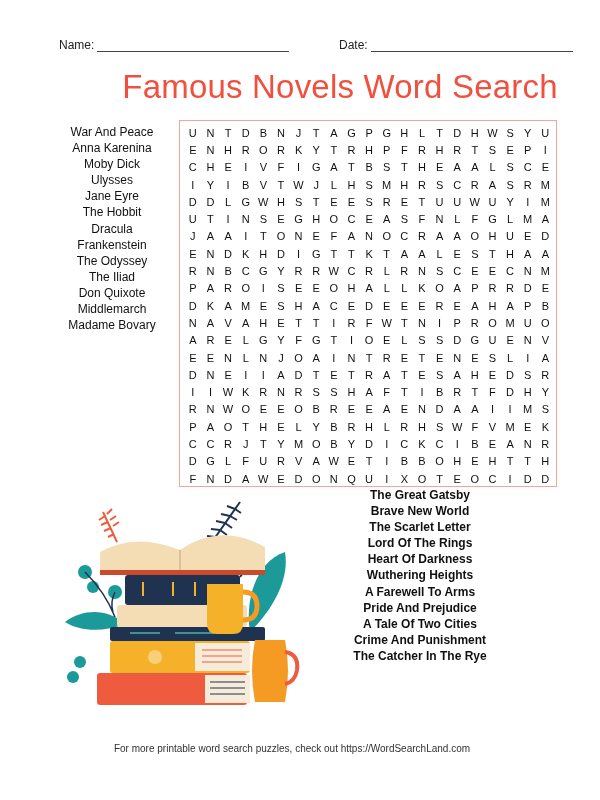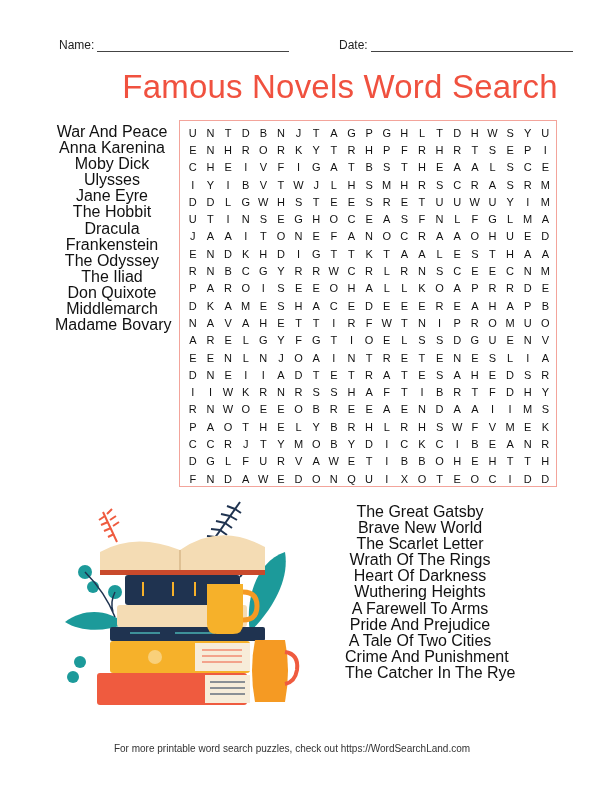--- a/index.html
+++ b/index.html
@@ -8,23 +8,23 @@
 
     .header-line { position: absolute; top: 38px; font-size: 12px; color: #222; display: flex; align-items: flex-end; }
     .header-line .rule { display: inline-block; border-bottom: 1px solid #444; height: 11px; margin-left: 3px; }
     #name-line { left: 59px; }
     #name-line .rule { width: 192px; }
     #date-line { left: 313px; margin-left: 26px; }
     #date-line .rule { width: 202px; }
 
     .title { position: absolute; top: 68px; left: 0; width: 600px; text-align: center; font-size: 33px; color: #f0513f; font-weight: normal; letter-spacing: 0.2px; margin-left: 40px; }
 
-    .wordlist { position: absolute; text-align: center; font-size: 16px; line-height: 16.1px; color: #111; }
+    .wordlist { position: absolute; text-align: center; font-size: 12px; line-height: 16.1px; color: #111; }
     #list-left { left: 55px; top: 124px; width: 114px; }
-    #list-right { left: 345px; top: 504px; width: 150px; }
+    #list-right { left: 345px; top: 487px; width: 150px; font-weight: bold; }
     .wordlist div { white-space: nowrap; }
 
     .grid { position: absolute; left: 179px; top: 120px; width: 378px; height: 367px; border: 1px solid #f3a49b; padding: 3px 2px 2px 4px; }
     .grid-row { display: flex; height: 17.3px; align-items: center; }
     .cell { width: 17.8px; text-align: center; font-size: 11px; color: #111; }
 
     .footer { position: absolute; top: 743px; left: 0; width: 584px; text-align: center; font-size: 10px; color: #333; }
 
     .illustration { position: absolute; left: 55px; top: 492px; width: 250px; height: 220px; }
   </style>
@@ -541,21 +541,21 @@
       <span class="cell">I</span>
       <span class="cell">D</span>
       <span class="cell">D</span>
     </div>
   </div>
 
 <div class="wordlist" id="list-right">
     <div>The Great Gatsby</div>
     <div>Brave New World</div>
     <div>The Scarlet Letter</div>
-    <div>Wrath Of The Rings</div>
+    <div>Lord Of The Rings</div>
     <div>Heart Of Darkness</div>
     <div>Wuthering Heights</div>
     <div>A Farewell To Arms</div>
     <div>Pride And Prejudice</div>
     <div>A Tale Of Two Cities</div>
     <div>Crime And Punishment</div>
     <div>The Catcher In The Rye</div>
   </div>
 
 <svg class="illustration" viewBox="0 0 250 220">

